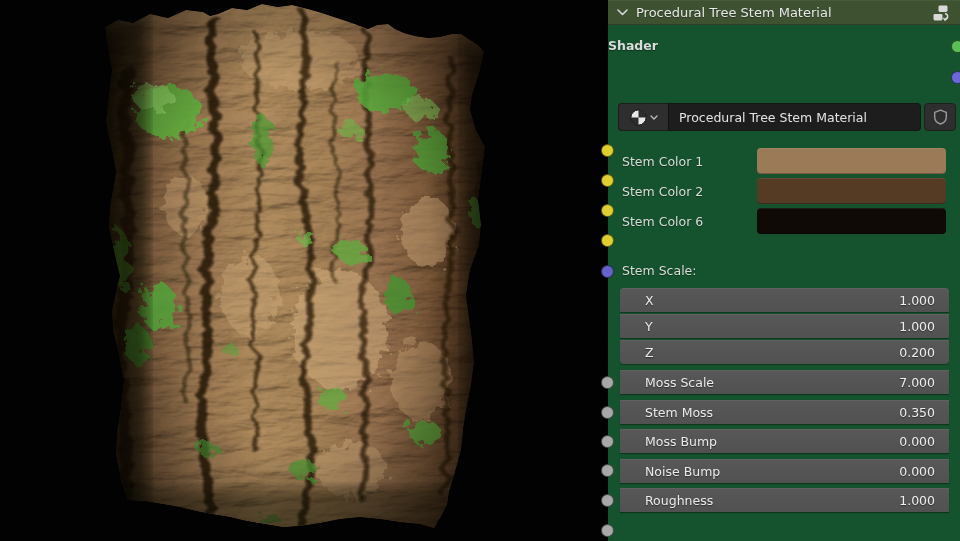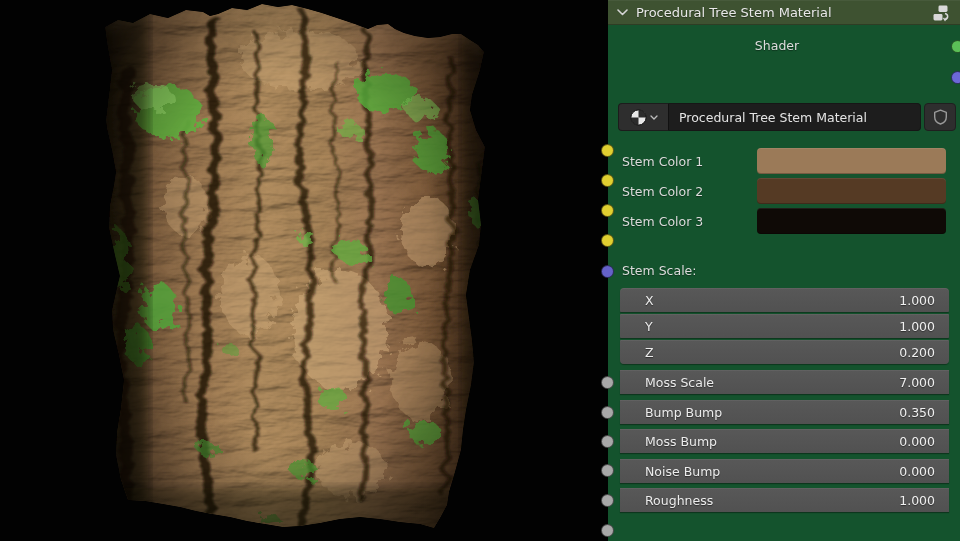--- a/index.html
+++ b/index.html
@@ -19,21 +19,21 @@
   }
   .p-header{
     position:absolute;left:0;top:0;right:0;height:25px;background:#3e5231;
     display:flex;align-items:center;padding:0 9px;box-sizing:border-box;
     box-shadow:inset 0 1px 0 rgba(255,255,255,.05), inset 0 -1px 0 rgba(0,0,0,.25);
   }
   .p-header .title{color:#e8e8e8;font-size:13px;margin-left:8px;flex:1;
     white-space:nowrap;overflow:hidden;text-shadow:0 1px 1px rgba(0,0,0,.4);}
   .out-label{
     position:absolute;left:0;right:14px;height:20px;line-height:20px;
-    text-align:center;color:#dcdcdc;text-shadow:0 1px 1px rgba(0,0,0,.4);
+    text-align:left;color:#dcdcdc;text-shadow:0 1px 1px rgba(0,0,0,.4);font-weight:bold;
   }
   .socket{
     position:absolute;width:13px;height:13px;border-radius:50%;
     border:1px solid rgba(0,0,0,.55);box-sizing:border-box;background:#a8a8a8;z-index:3;
   }
   .sock-left{left:-7px;}
   .sock-right{left:343px;}
 
   
   .mat-row{
@@ -235,21 +235,21 @@
   </div>
 
   <span class="socket sock-left" style="top: 173.5px; background: rgb(224, 207, 48);"></span>
   <div class="crow" style="top:167px">
     <span class="lbl">Stem Color 2</span>
     <div class="swatch" style="background: rgb(85, 58, 36);"></div>
   </div>
 
   <span class="socket sock-left" style="top: 203.5px; background: rgb(224, 207, 48);"></span>
   <div class="crow" style="top:197px">
-    <span class="lbl">Stem Color 3</span>
+    <span class="lbl">Stem Color 6</span>
     <div class="swatch" style="background: rgb(15, 10, 6);"></div>
   </div>
 
   <span class="socket sock-left" style="top: 233.5px; background: rgb(224, 207, 48);"></span>
 
   <span class="socket sock-left" style="top: 264.5px; background: rgb(101, 98, 201);"></span>
   <div class="sec-label" style="top:261px">Stem Scale:</div>
 
   <div class="slider vg-top" style="top:288px">
     <span>X</span>
@@ -265,21 +265,21 @@
   </div>
 
   <span class="socket sock-left" style="top: 375.5px; background: rgb(168, 168, 168);"></span>
   <div class="slider r4" style="top:370px">
     <span>Moss Scale</span>
     <span class="val">7.000</span>
   </div>
 
   <span class="socket sock-left" style="top: 405.5px; background: rgb(168, 168, 168);"></span>
   <div class="slider r4" style="top:400px">
-    <span>Bump Bump</span>
+    <span>Stem Moss</span>
     <span class="val">0.350</span>
   </div>
 
   <span class="socket sock-left" style="top: 435px; background: rgb(168, 168, 168);"></span>
   <div class="slider r4" style="top:429px">
     <span>Moss Bump</span>
     <span class="val">0.000</span>
   </div>
 
   <span class="socket sock-left" style="top: 464px; background: rgb(168, 168, 168);"></span>

